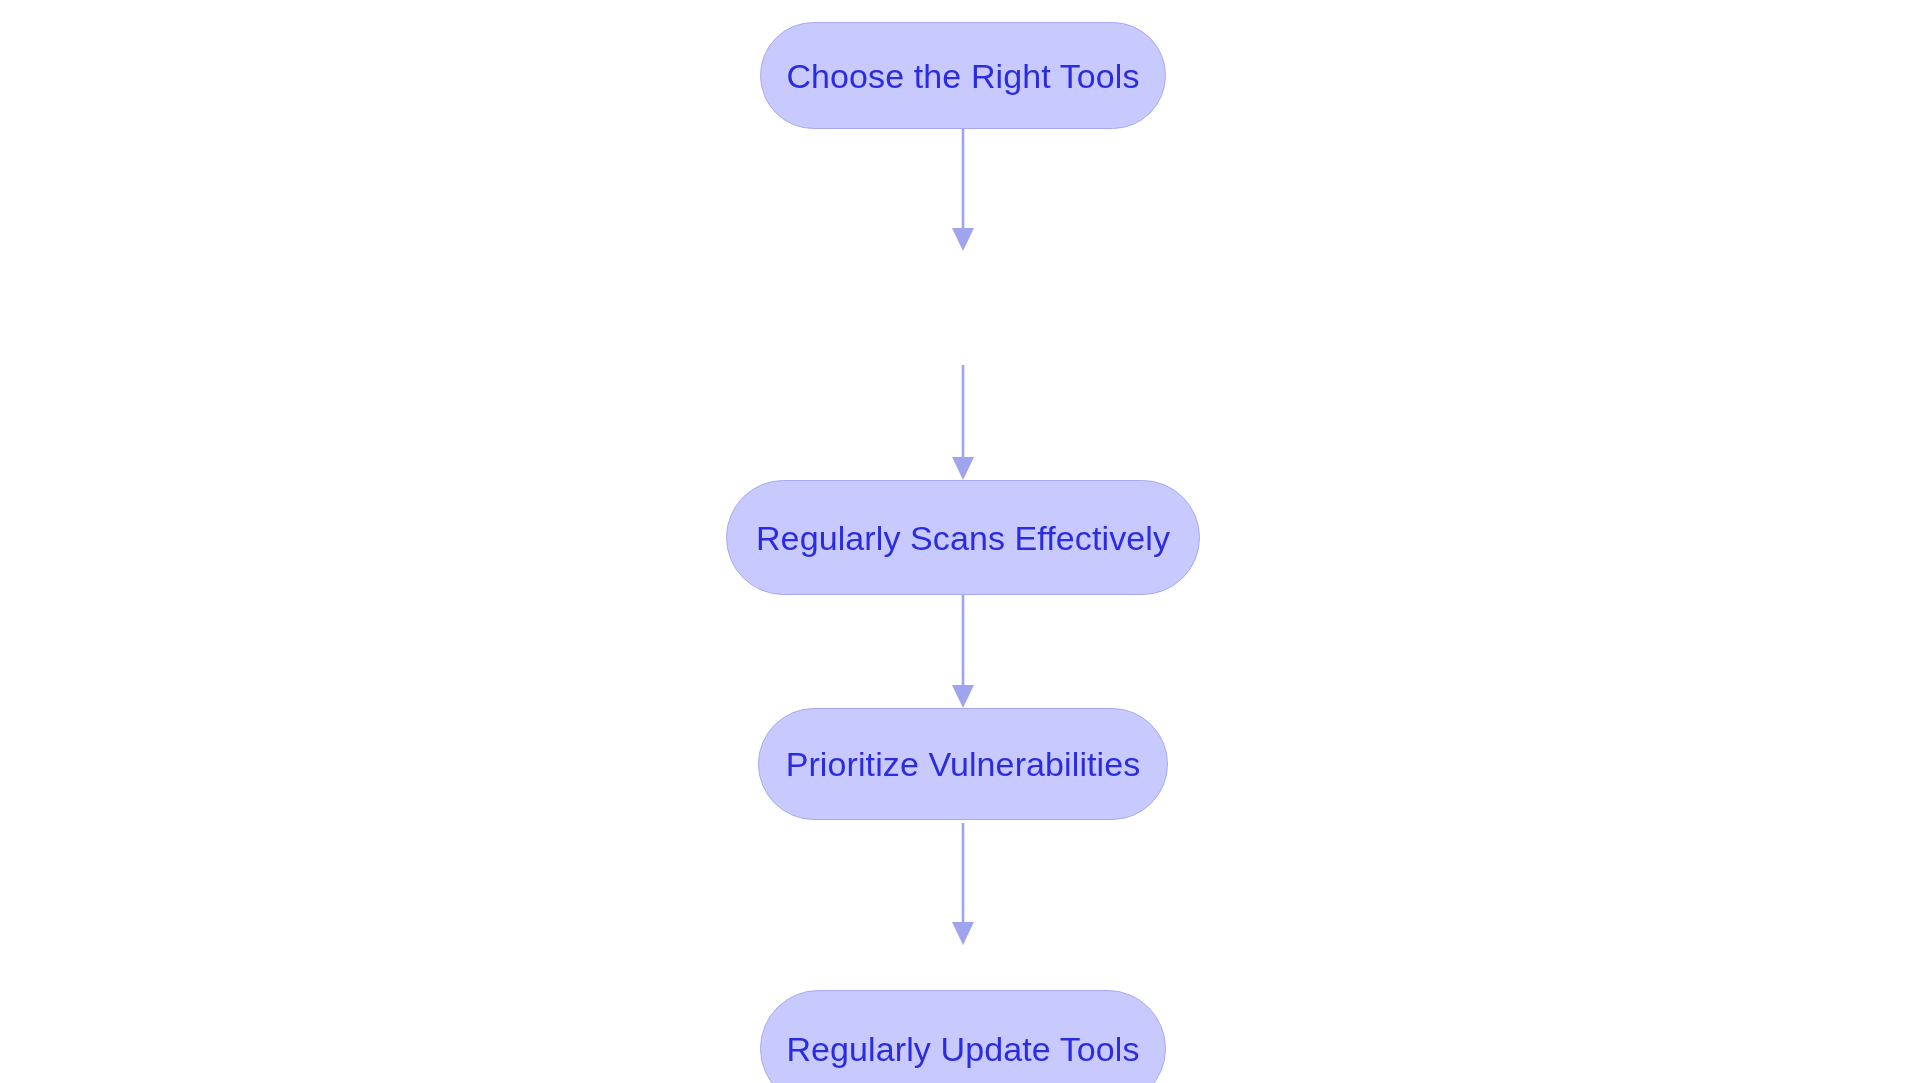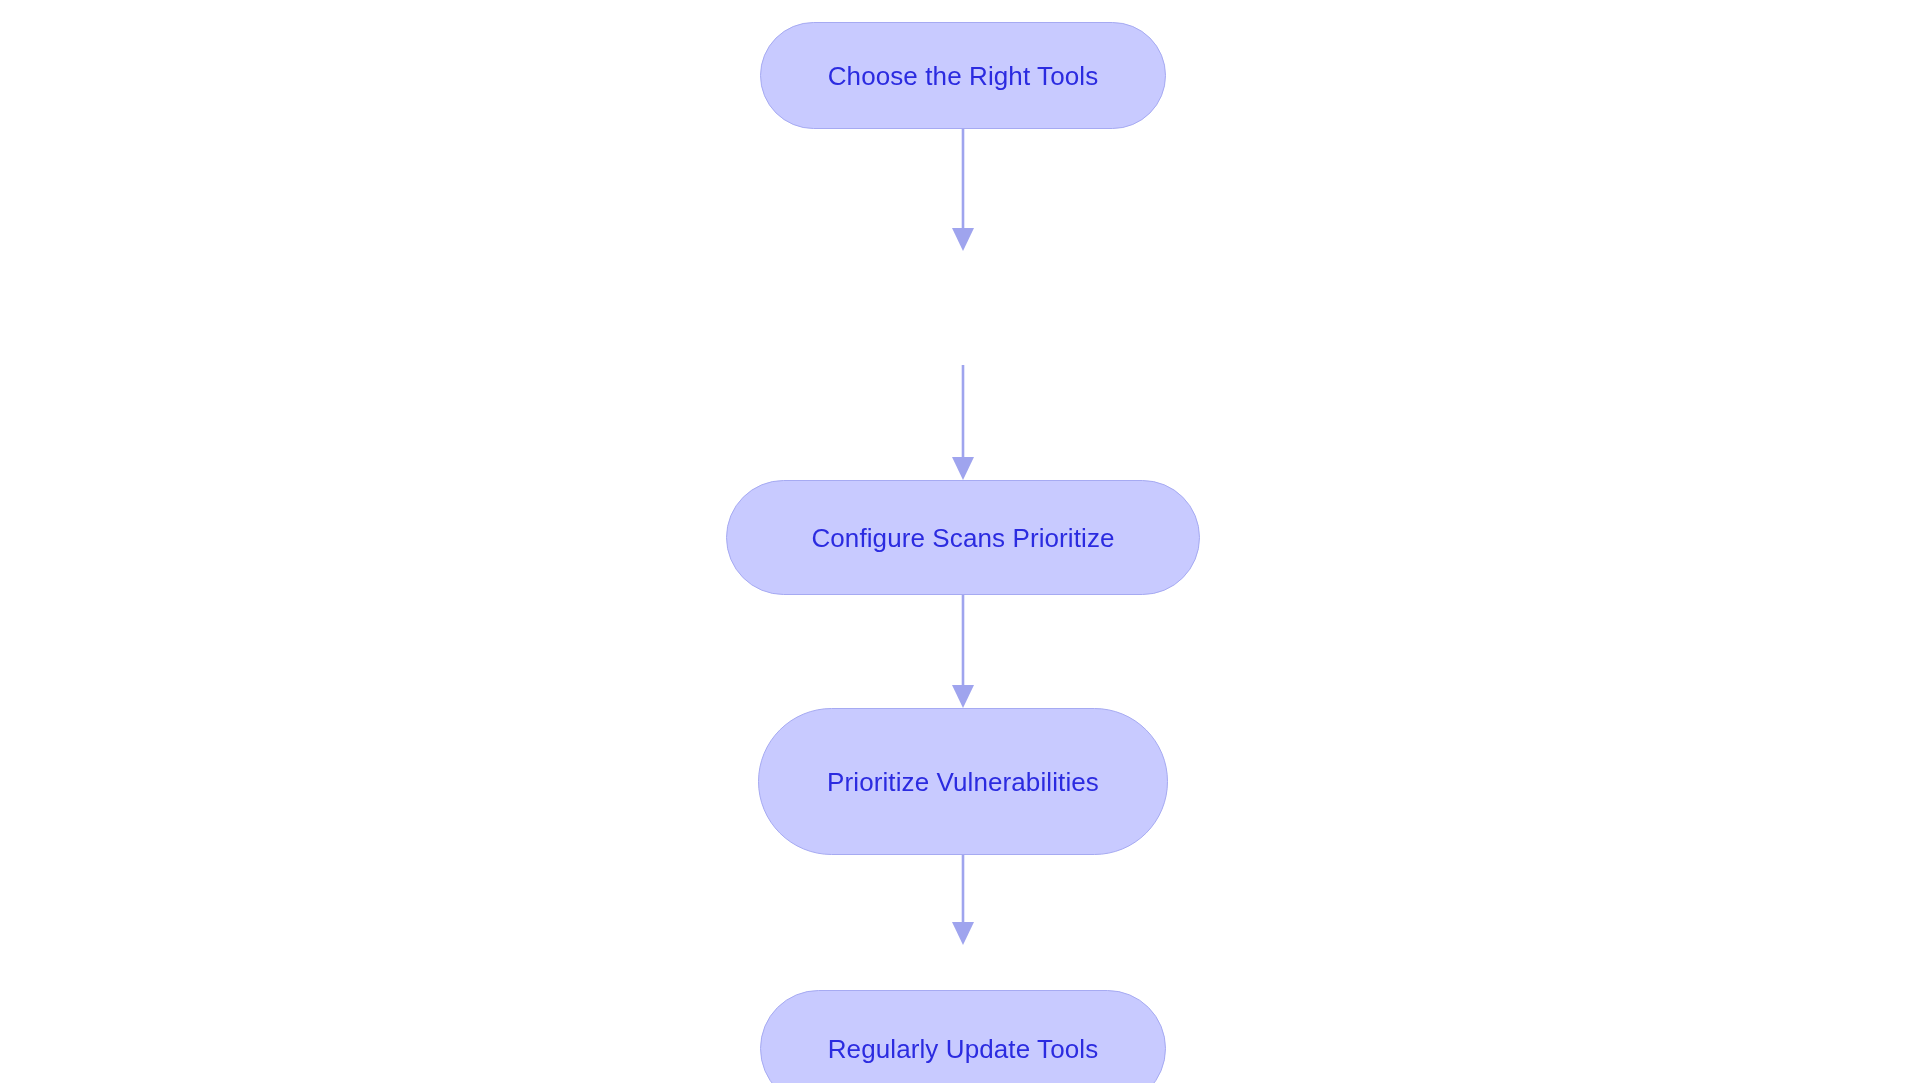--- a/index.html
+++ b/index.html
@@ -31,30 +31,30 @@
     justify-content: center;
     background: #c8caff;
     border: 1.6px solid #a6aaf2;
     border-radius: 9999px;
     color: #2b2be0;
     text-align: center;
     white-space: nowrap;
     letter-spacing: 0.1px;
   }
   .flow-node .node-label {
-    font-size: 26px;
+    font-size: 34px;
     line-height: 1;
     font-weight: 400;
     color: #2b2be0;
   }
 
   .node-1 { left: 760px;  top: 22px;   width: 406px; height: 107px; }
   .node-2 { left: 710px;  top: 251px;  width: 506px; height: 114px; }
   .node-3 { left: 726px;  top: 480px;  width: 474px; height: 115px; }
-  .node-4 { left: 758px;  top: 708px;  width: 410px; height: 147px; }
+  .node-4 { left: 758px;  top: 708px;  width: 410px; height: 112px; }
   .node-5 { left: 760px;  top: 990px;  width: 406px; height: 117px; }
 
   
   .flow-edge {
     position: absolute;
     left: 0;
     top: 0;
     width: 1920px;
     height: 1083px;
     pointer-events: none;
@@ -96,21 +96,21 @@
       <polygon class="edge-head" points="963,945 952,922 974,922"></polygon>
     </g>
   </svg>
 
   <div class="flow-node node-1">
     <span class="node-label">Choose the Right Tools</span>
   </div>
 
 
   <div class="flow-node node-3">
-    <span class="node-label">Configure Scans Prioritize</span>
+    <span class="node-label">Regularly Scans Effectively</span>
   </div>
 
   <div class="flow-node node-4">
     <span class="node-label">Prioritize Vulnerabilities</span>
   </div>
 
   <div class="flow-node node-5">
     <span class="node-label">Regularly Update Tools</span>
   </div>
 

